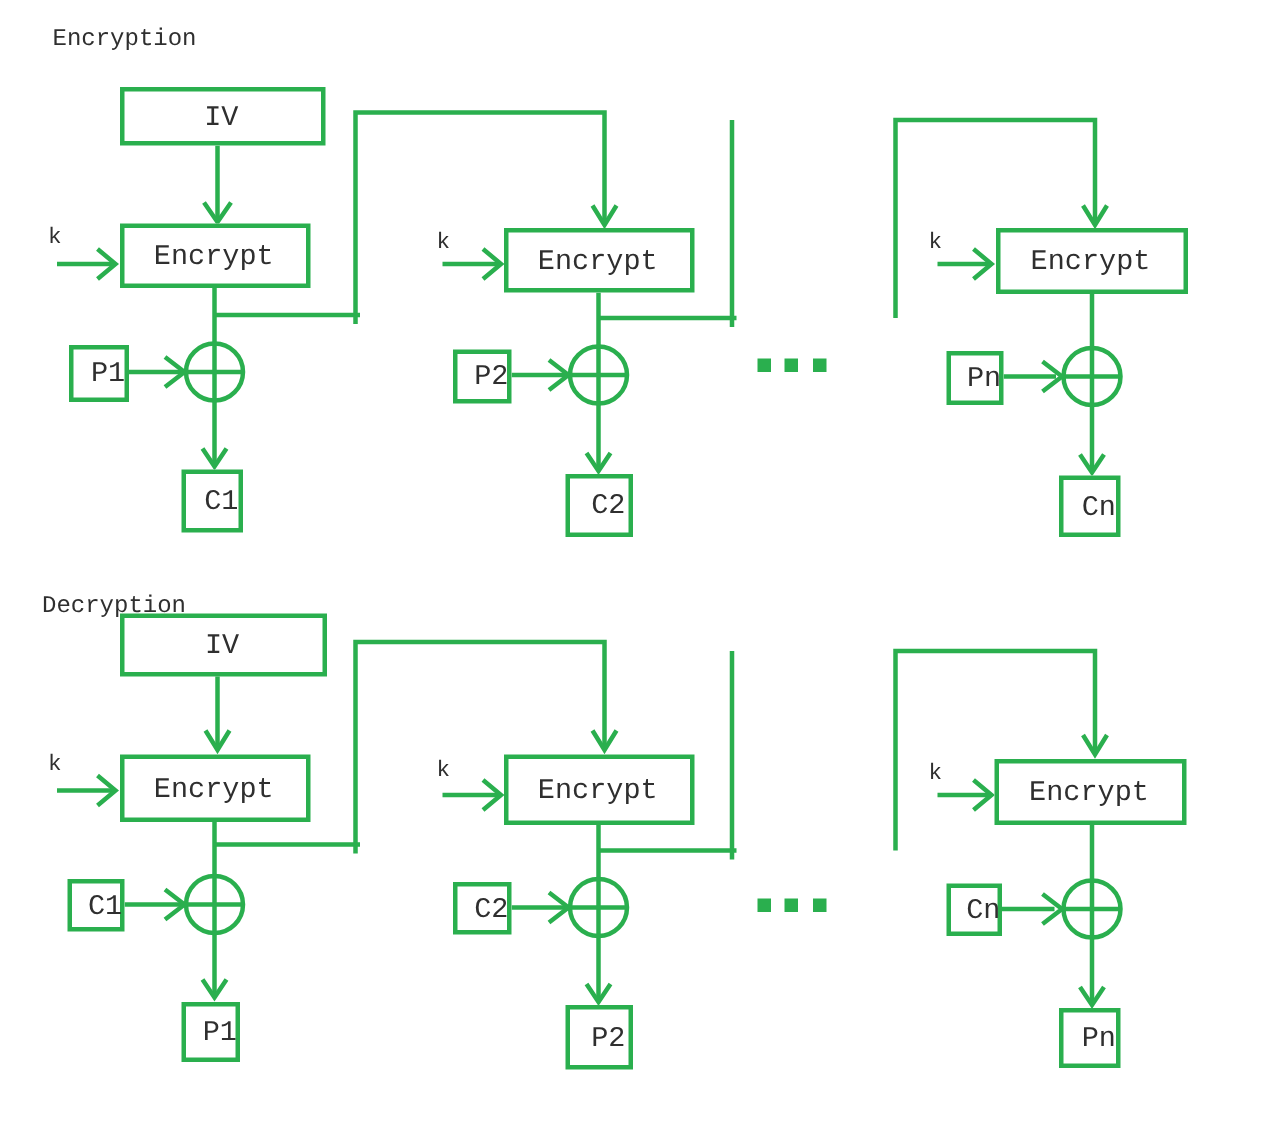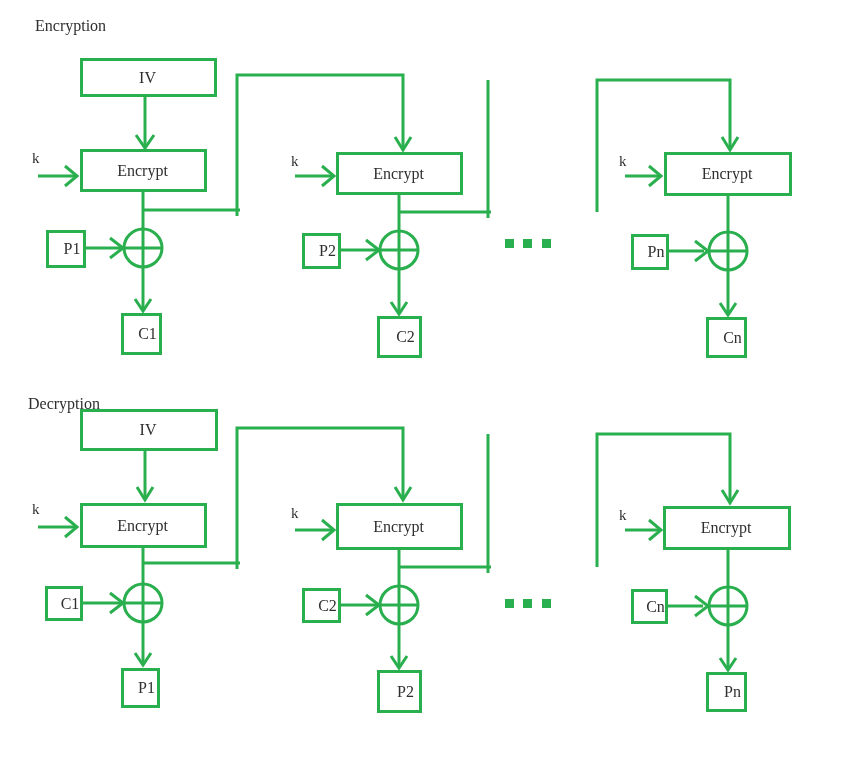--- a/index.html
+++ b/index.html
@@ -3,31 +3,31 @@
 <meta charset="utf-8">
 <style>
   :root{
     --green:#2aaf4e;
     --text:#2f2f2f;
     --bg:#ffffff;
   }
   html,body{margin:0;padding:0;background:var(--bg);}
   .canvas{
     position:relative;width:842px;height:757px;background:var(--bg);
-    font-family:Liberation Serif, serif;overflow:hidden;
+    font-family:Liberation Mono, monospace;overflow:hidden;
   }
   .wires{position:absolute;left:0;top:0;}
   .wire{stroke:var(--green);stroke-width:3;fill:none;}
   .dtitle{
     position:absolute;font-size:16px;color:var(--text);
     white-space:nowrap;
   }
   .box{
     position:absolute;box-sizing:border-box;border:3px solid var(--green);
-    background:var(--bg);color:var(--text);font-size:16px;
+    background:var(--bg);color:var(--text);font-size:19px;
     display:flex;align-items:center;justify-content:center;padding-left:12px;
   }
   .box.wide{padding-right:14px;}   
   .klabel{
     position:absolute;font-size:15px;color:var(--text);
   }
   .dot{
     position:absolute;width:9px;height:9px;background:var(--green);
   }
 </style>

